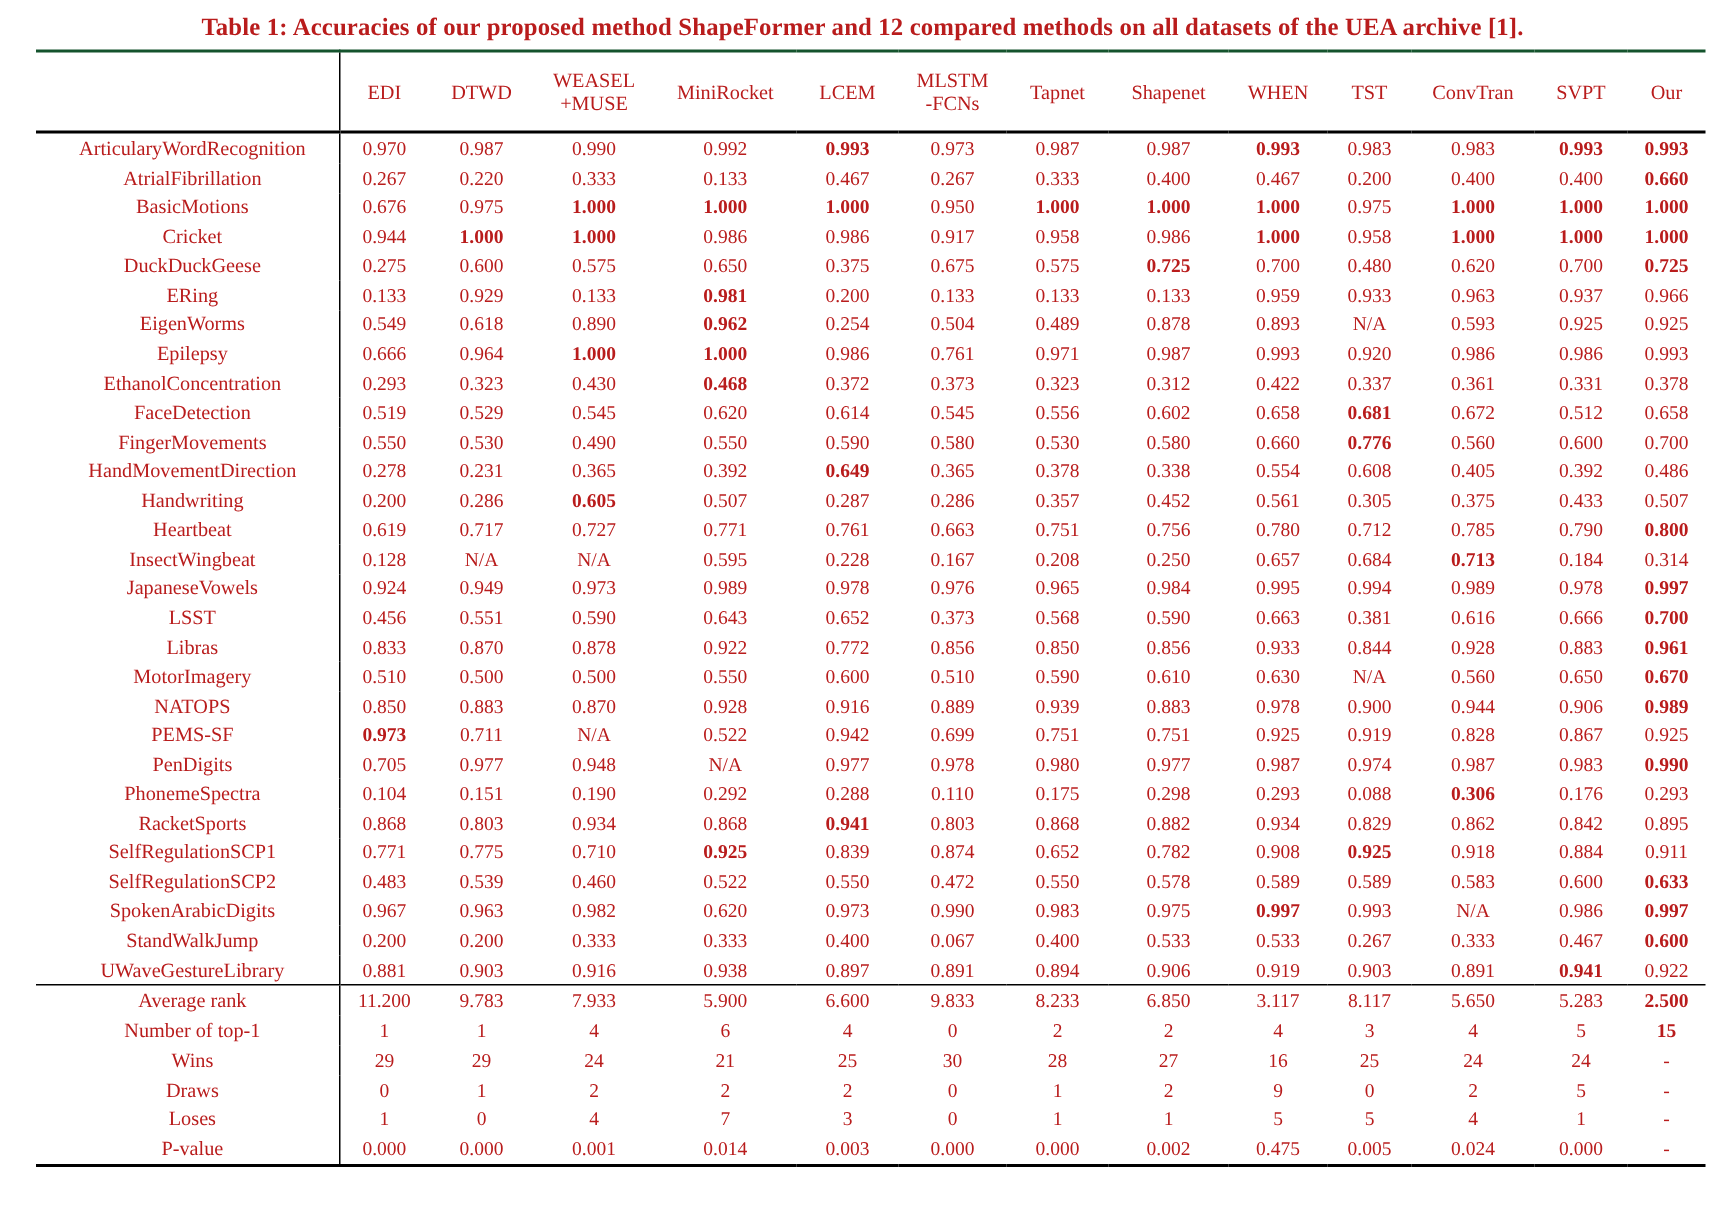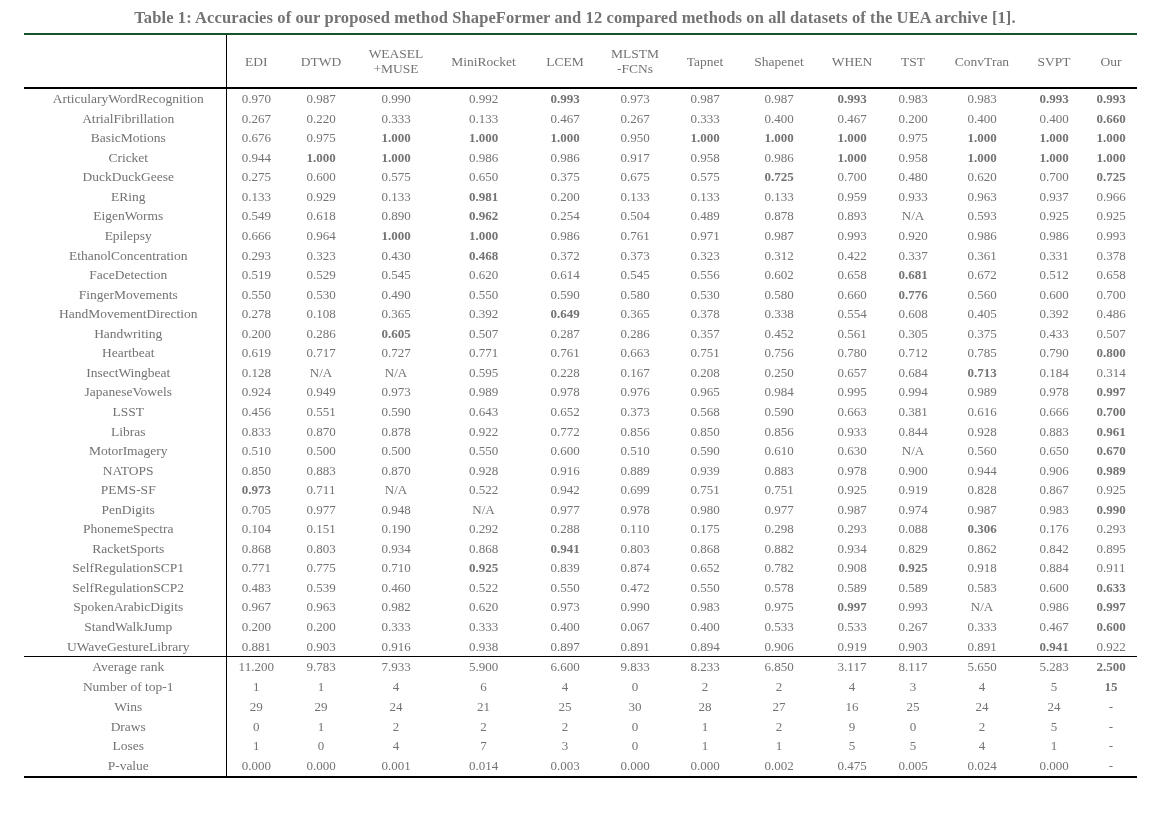--- a/index.html
+++ b/index.html
@@ -7,21 +7,21 @@
     padding: 0;
     background: #ffffff;
     width: 1150px;
     height: 814px;
     overflow: hidden;
   }
   .page {
     width: 1150px;
     height: 814px;
     background: #ffffff;
-    color: #737373;
+    color: #b91c1c;
     font-family: "Liberation Serif", "DejaVu Serif", serif;
     position: relative;
   }
   .table-title {
     width: 1150px;
     text-align: center;
     font-weight: bold;
     font-size: 16.5px;
     padding-top: 7px;
     line-height: 1.3;
@@ -289,21 +289,21 @@
           <td>0.580</td>
           <td>0.660</td>
           <td class="b">0.776</td>
           <td>0.560</td>
           <td>0.600</td>
           <td>0.700</td>
         </tr>
         <tr>
           <td class="row-label">HandMovementDirection</td>
           <td class="vline">0.278</td>
-          <td>0.108</td>
+          <td>0.231</td>
           <td>0.365</td>
           <td>0.392</td>
           <td class="b">0.649</td>
           <td>0.365</td>
           <td>0.378</td>
           <td>0.338</td>
           <td>0.554</td>
           <td>0.608</td>
           <td>0.405</td>
           <td>0.392</td>

